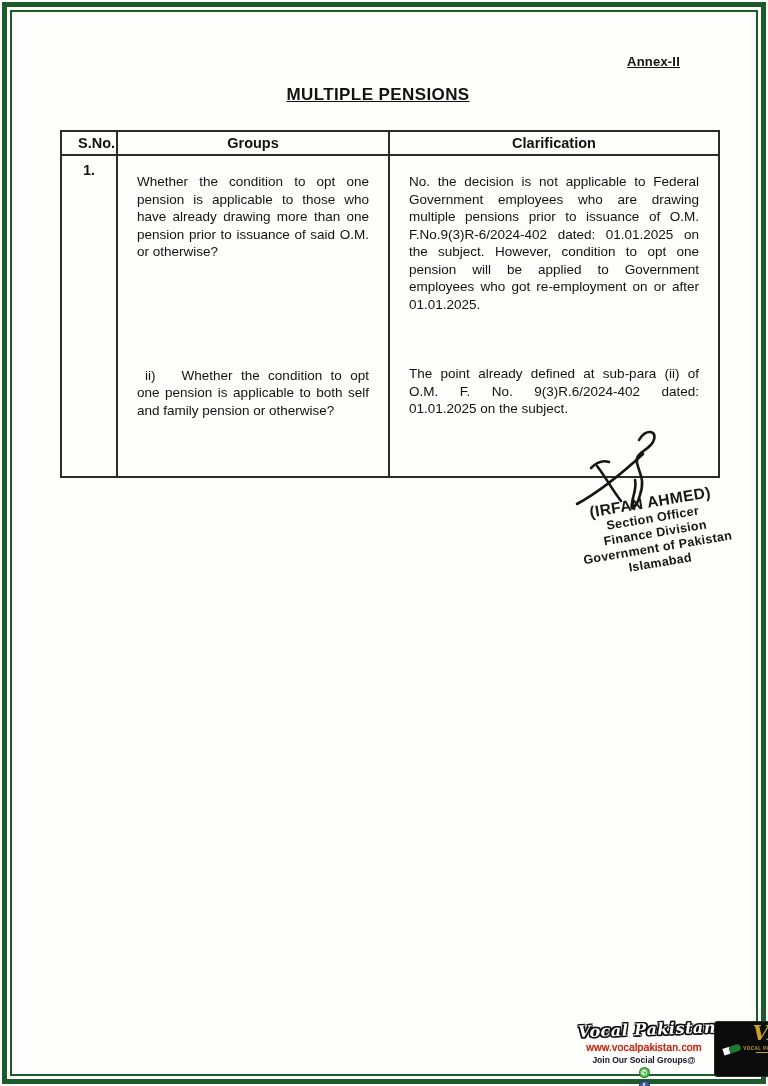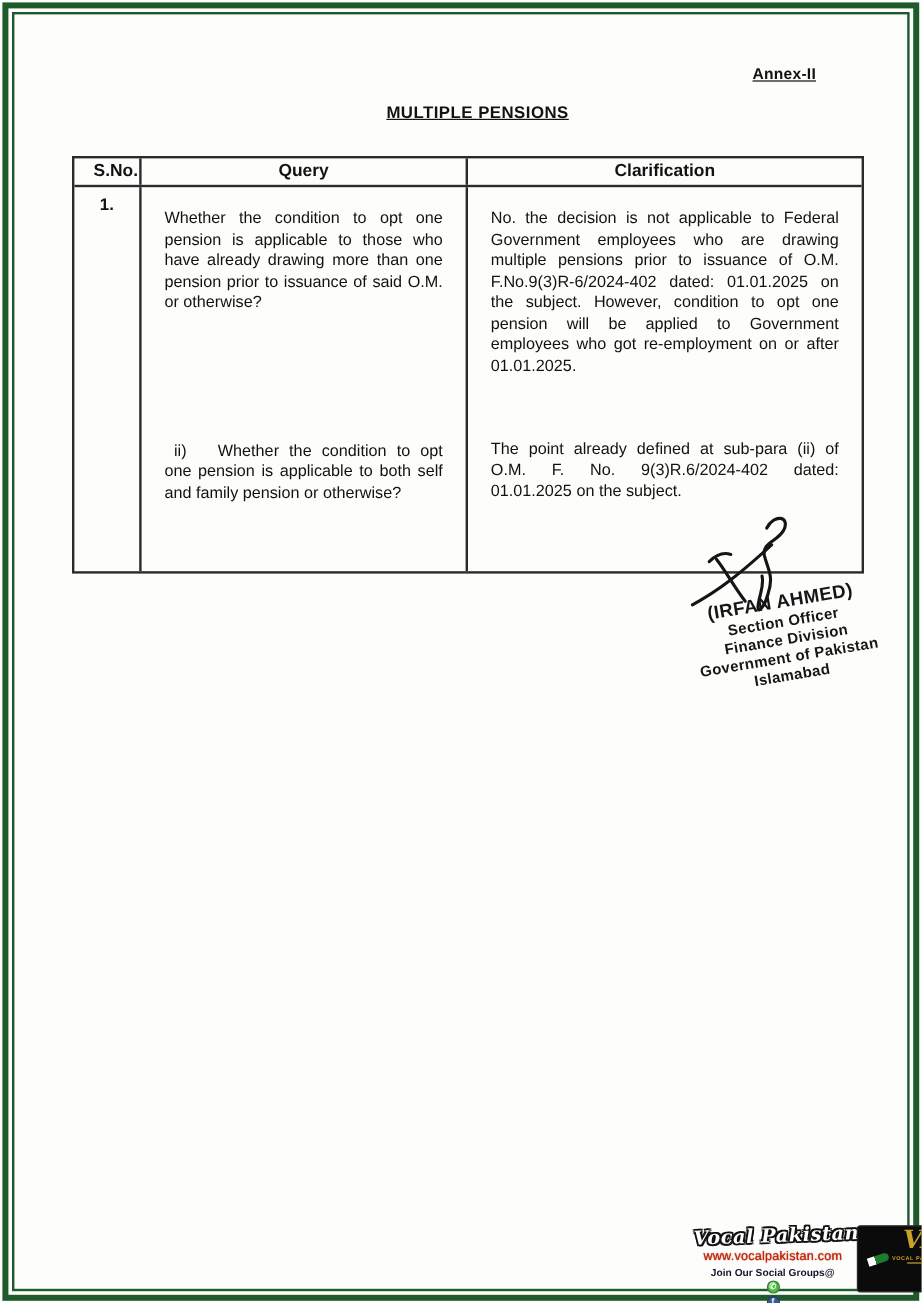--- a/index.html
+++ b/index.html
@@ -13,22 +13,22 @@
   .frame-outer{position:absolute;inset:2px;border:5px solid #1e5b2b;pointer-events:none;z-index:1;}
   .frame-inner{position:absolute;inset:10px;border:2px solid #1e5b2b;pointer-events:none;z-index:1;}
 
   
   .annex{
     position:absolute;top:54px;right:88px;
     font-size:13px;font-weight:bold;text-decoration:underline;
     letter-spacing:.2px;z-index:2;
   }
   .doc-title{
-    position:absolute;top:85px;left:68px;width:660px;text-align:center;
-    font-size:14px;font-weight:bold;text-decoration:underline;
+    position:absolute;top:85px;left:48px;width:660px;text-align:center;
+    font-size:17px;font-weight:bold;text-decoration:underline;
     letter-spacing:.4px;z-index:2;
   }
 
   
   .doc-table{
     position:absolute;left:60px;top:130px;width:660px;height:348px;
     border:2px solid #2b2b2b;box-sizing:border-box;z-index:2;background:transparent;
   }
   .t-head{display:flex;border-bottom:2px solid #2b2b2b;height:24px;box-sizing:border-box;}
   .t-body{display:flex;height:calc(100% - 24px);box-sizing:border-box;}
@@ -112,21 +112,21 @@
 
 <div class="frame-outer"></div>
 <div class="frame-inner"></div>
 
 <div class="annex">Annex-II</div>
 <div class="doc-title">MULTIPLE PENSIONS</div>
 
 <div class="doc-table">
   <div class="t-head">
     <div class="hcell c-sno">S.No.</div>
-    <div class="hcell c-query">Query</div>
+    <div class="hcell c-query">Groups</div>
     <div class="hcell c-clar">Clarification</div>
   </div>
   <div class="t-body">
     <div class="bcell c-sno">1.</div>
     <div class="bcell c-query">
       <p>Whether the condition to opt one pension is applicable to those who have already drawing more than one pension prior to issuance of said O.M. or otherwise?</p>
       <p class="q2"><span class="q2-marker">ii)</span><span>Whether the condition to opt one pension is applicable to both self and family pension or otherwise?</span></p>
     </div>
     <div class="bcell c-clar">
       <p>No. the decision is not applicable to Federal Government employees who are drawing multiple pensions prior to issuance of O.M. F.No.9(3)R-6/2024-402 dated: 01.01.2025 on the subject. However, condition to opt one pension will be applied to Government employees who got re-employment on or after 01.01.2025.</p>

